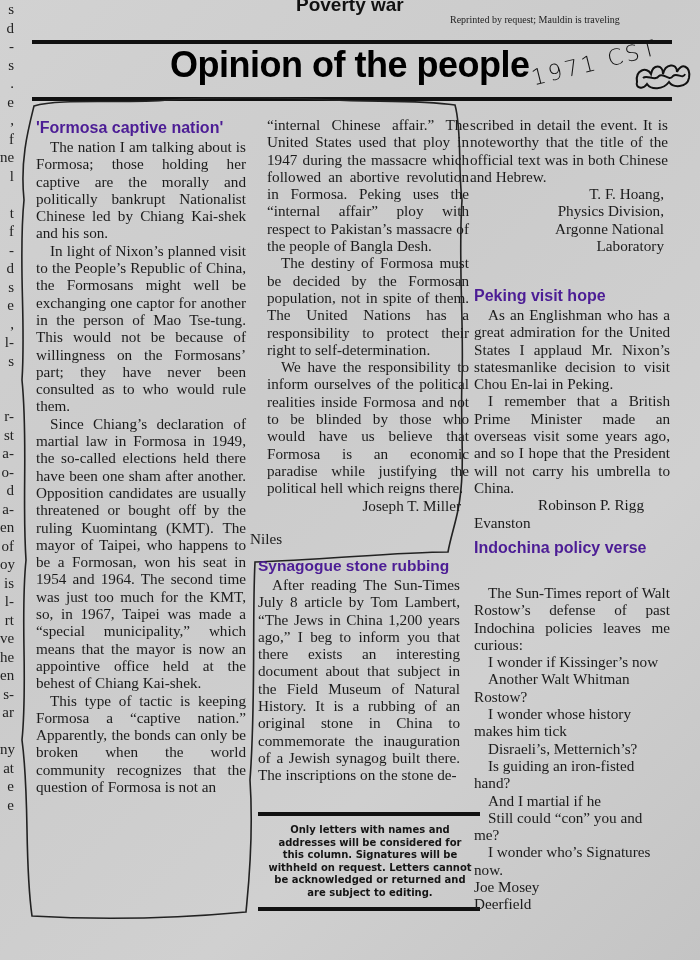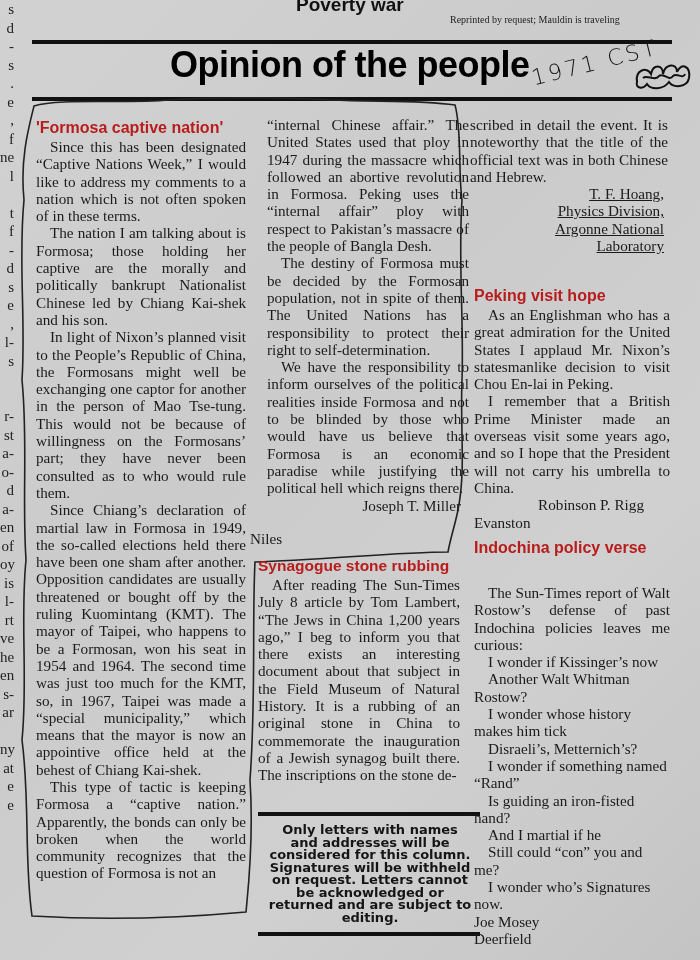--- a/index.html
+++ b/index.html
@@ -46,31 +46,31 @@
     position: absolute;
     font-family: "Liberation Serif", serif;
     font-size: 15.2px; line-height: 17.3px;
     color: #1b1b1b;
     text-align: justify;
   }
   .col p { margin: 0; text-indent: 14px; }
   .col .noindent { text-indent: 0; }
   .headline {
     font-family: "Liberation Sans", sans-serif; font-weight: bold;
-    font-size: 16px; line-height: 20px; color: #b91c1c; text-align: left;
+    font-size: 16px; line-height: 20px; color: #4c1d95; text-align: left;
     margin: 0 0 1px 0; text-indent: 0 !important;
   }
   .sig { text-align: right; padding-right: 8px; text-indent: 0 !important; }
   .place { text-align: left; text-indent: 0 !important; }
   .verse p { text-align: left; }
   .notice-box {
     position: absolute; left: 258px; top: 812px; width: 204px;
     border-top: 4px solid #111; border-bottom: 4px solid #111;
     padding: 8px 8px 8px 10px;
-    font-family: "DejaVu Sans", sans-serif; font-weight: bold; font-size: 13px; line-height: 12.5px;
+    font-family: "DejaVu Sans", sans-serif; font-weight: bold; font-size: 10px; line-height: 12.5px;
     text-align: center; color: #151515;
   }
   svg.outline { position: absolute; left: 0; top: 0; }
 </style>
 </head>
 <body>
 
 <div class="paper"></div>
 
 <div class="edge-col" id="edgecol">
@@ -130,21 +130,20 @@
   <path d="M4 22 C2 10 14 6 18 14 C20 4 30 4 30 14 C32 4 44 2 44 12 C48 2 58 6 56 18 C54 28 40 28 36 22 C30 30 18 30 14 24 C10 30 2 28 4 22 Z M10 18 C14 14 22 22 26 16 C30 12 36 22 40 16 C44 12 50 20 52 14" fill="none" stroke="#111" stroke-width="2"></path>
 </svg>
 <div class="rule" style="left:32px;top:97px;width:640px;height:4px;"></div>
 
 <svg class="outline" width="700" height="960">
   <path d="M34 106 C60 98 120 104 170 100 C220 96 300 98 330 100 C380 102 420 100 455 105 C462 130 458 170 462 200 C458 260 464 320 462 380 C460 430 466 470 458 510 C455 525 450 540 448 552 C400 552 320 560 255 562 C252 620 256 700 250 780 C254 840 248 890 246 912 C180 918 100 920 32 916 C24 860 30 800 22 740 C28 680 20 620 26 560 C22 500 28 440 22 380 C26 320 18 260 24 200 C20 160 28 130 34 106 Z" fill="none" stroke="#222" stroke-width="1.6"></path>
 </svg>
 
 <div class="col" style="left:36px;top:118px;width:210px;">
   <p class="headline">'Formosa captive nation'</p>
-  <p>Since this has been designated “Captive Nations Week,” I would like to address my comments to a nation which is not often spoken of in these terms.</p>
   <p>The nation I am talking about is Formosa; those holding her captive are the morally and politically bankrupt Nationalist Chinese led by Chiang Kai-shek and his son.</p>
   <p>In light of Nixon’s planned visit to the People’s Republic of China, the Formosans might well be exchanging one captor for another in the person of Mao Tse-tung. This would not be because of willingness on the Formosans’ part; they have never been consulted as to who would rule them.</p>
   <p>Since Chiang’s declaration of martial law in Formosa in 1949, the so-called elections held there have been one sham after another. Opposition candidates are usually threatened or bought off by the ruling Kuomintang (KMT). The mayor of Taipei, who happens to be a Formosan, won his seat in 1954 and 1964. The second time was just too much for the KMT, so, in 1967, Taipei was made a “special municipality,” which means that the mayor is now an appointive office held at the behest of Chiang Kai-shek.</p>
   <p>This type of tactic is keeping Formosa a “captive nation.” Apparently, the bonds can only be broken when the world community recognizes that the question of Formosa is not an</p>
 </div>
 
 <div class="col" style="left:254px;top:116px;width:202px;margin-left:13px;">
   <p class="noindent">“internal Chinese affair.” The United States used that ploy in 1947 during the massacre which followed an abortive revolution in Formosa. Peking uses the “internal affair” ploy with respect to Pakistan’s massacre of the people of Bangla Desh.</p>
   <p>The destiny of Formosa must be decided by the Formosan population, not in spite of them. The United Nations has a responsibility to protect their right to self-determination.</p>
   <p>We have the responsibility to inform ourselves of the political realities inside Formosa and not to be blinded by those who would have us believe that Formosa is an economic paradise while justifying the political hell which reigns there.</p>
@@ -156,21 +155,21 @@
 
 <div class="col" style="left:258px;top:556px;width:202px;">
   <p class="headline" style="font-size:15.5px;">Synagogue stone rubbing</p>
   <p>After reading The Sun-Times July 8 article by Tom Lambert, “The Jews in China 1,200 years ago,” I beg to inform you that there exists an interesting document about that subject in the Field Museum of Natural History. It is a rubbing of an original stone in China to commemorate the inauguration of a Jewish synagog built there. The inscriptions on the stone de-</p>
 </div>
 
 <div class="notice-box">Only letters with names and addresses will be considered for this column. Signatures will be withheld on request. Letters cannot be acknowledged or returned and are subject to editing.</div>
 
 <div class="col" style="left:470px;top:116px;width:198px;">
   <p class="noindent">scribed in detail the event. It is noteworthy that the title of the official text was in both Chinese and Hebrew.</p>
-  <div class="sig" style="padding-right:4px;text-decoration:underline;">
+  <div class="sig" style="padding-right:4px;">
     <div>T. F. Hoang,</div>
     <div>Physics Division,</div>
     <div>Argonne National</div>
     <div>Laboratory</div>
   </div>
 </div>
 
 <div class="col" style="left:474px;top:286px;width:196px;">
   <p class="headline">Peking visit hope</p>
   <p>As an Englishman who has a great admiration for the United States I applaud Mr. Nixon’s statesmanlike decision to visit Chou En-lai in Peking.</p>
@@ -179,20 +178,19 @@
   <p class="place">Evanston</p>
 </div>
 
 <div class="col verse" style="left:474px;top:538px;width:196px;">
   <p class="headline">Indochina policy verse</p>
   <p style="text-align:justify;margin-top:26px;">The Sun-Times report of Walt Rostow’s defense of past Indochina policies leaves me curious:</p>
   <p>I wonder if Kissinger’s now</p>
   <p>Another Walt Whitman Rostow?</p>
   <p>I wonder whose history makes him tick</p>
   <p>Disraeli’s, Metternich’s?</p>
-  <p>I wonder if something named “Rand”</p>
   <p>Is guiding an iron-fisted hand?</p>
   <p>And I martial if he</p>
   <p>Still could “con” you and me?</p>
   <p>I wonder who’s Signatures now.</p>
   <p class="sig" style="padding-right:30px;">Joe Mosey</p>
   <p class="place">Deerfield</p>
 </div>
 
 </body></html>

